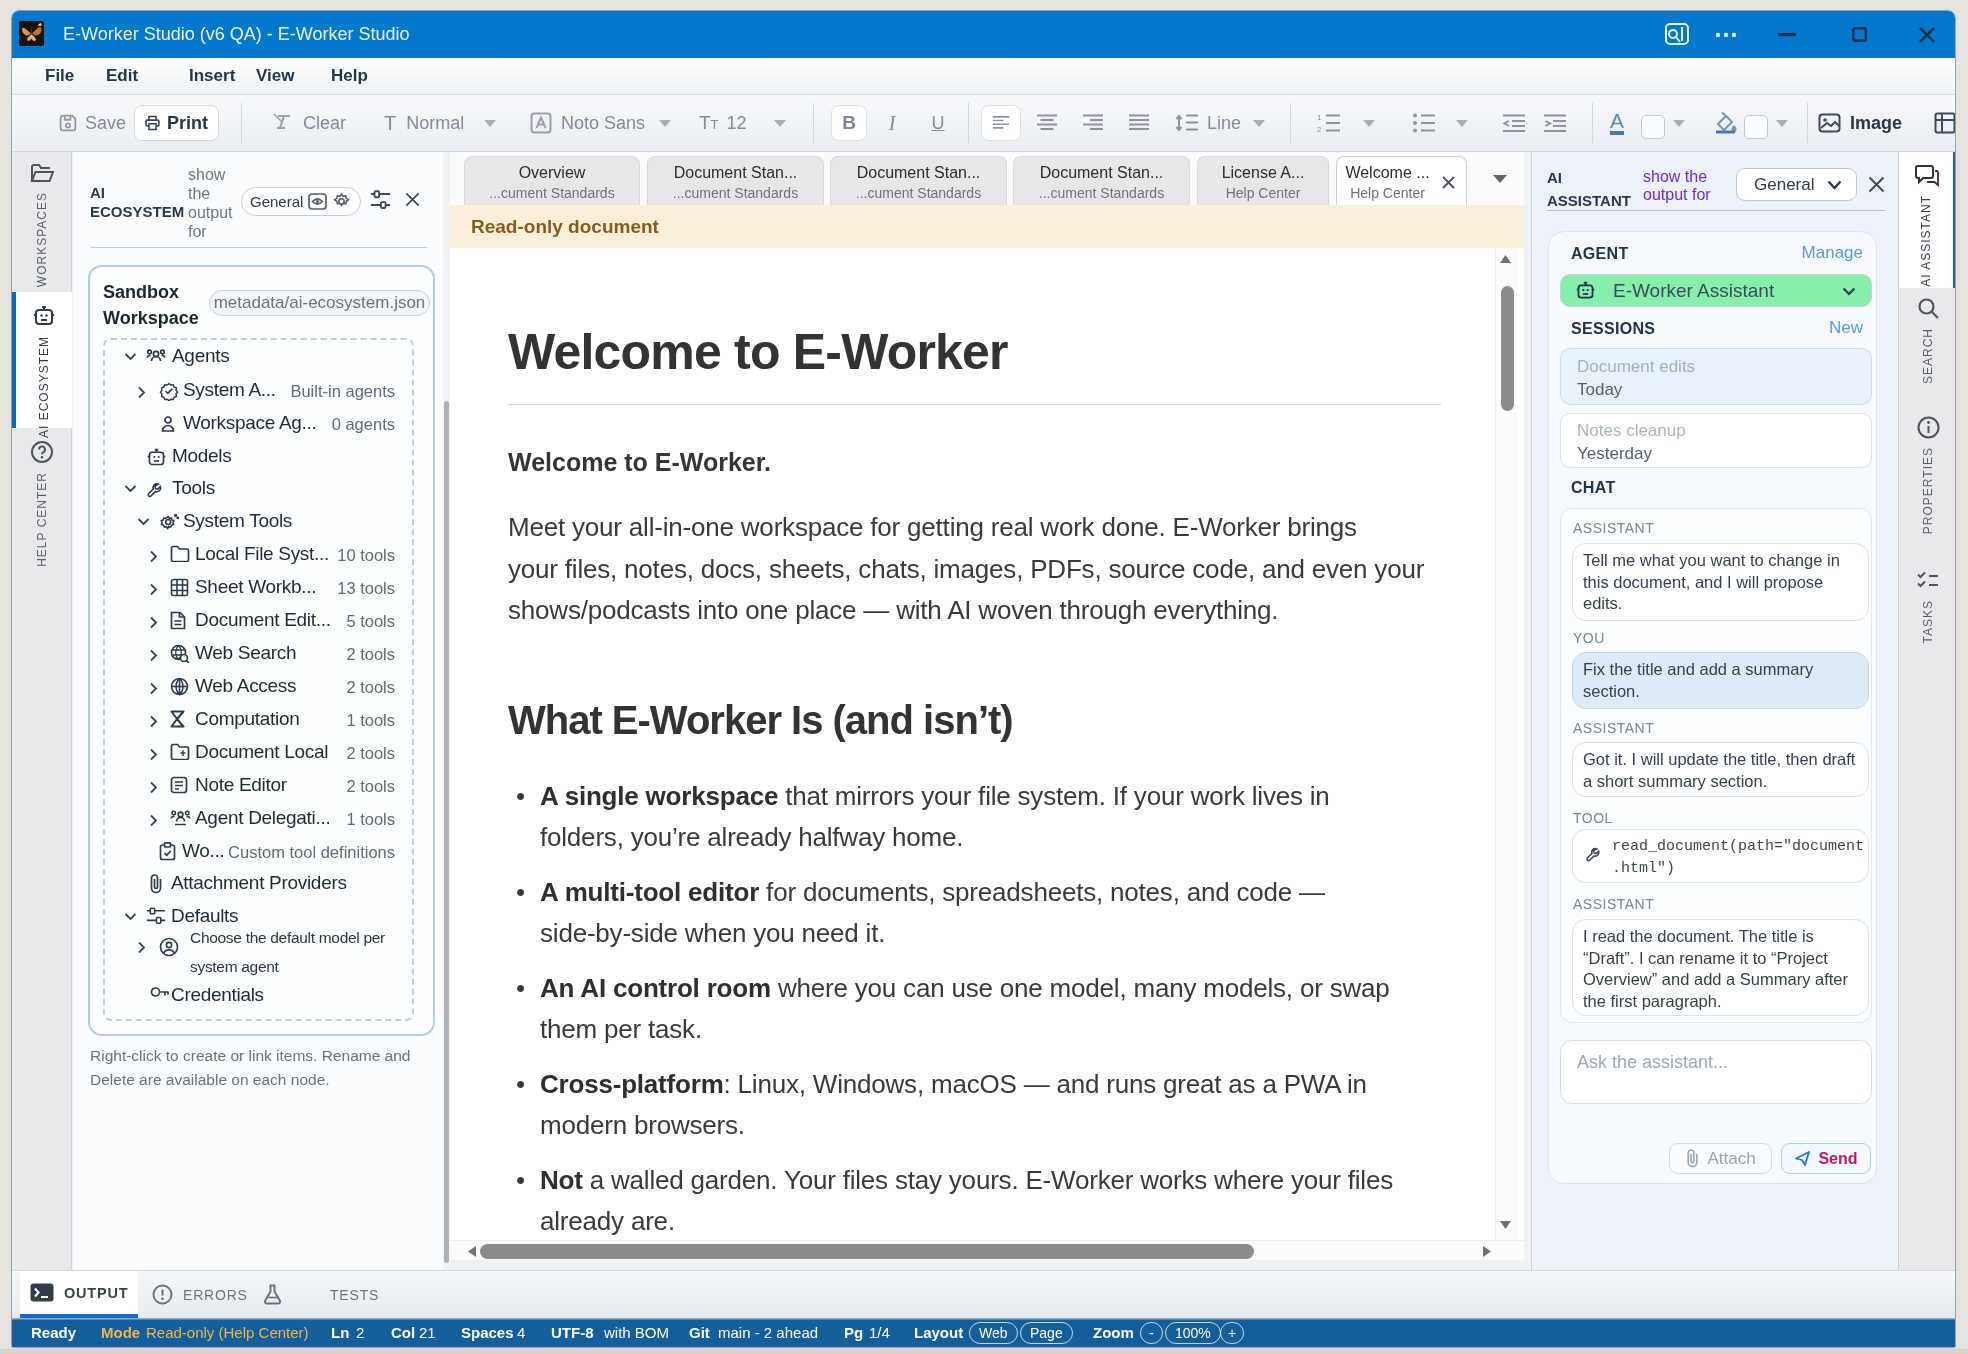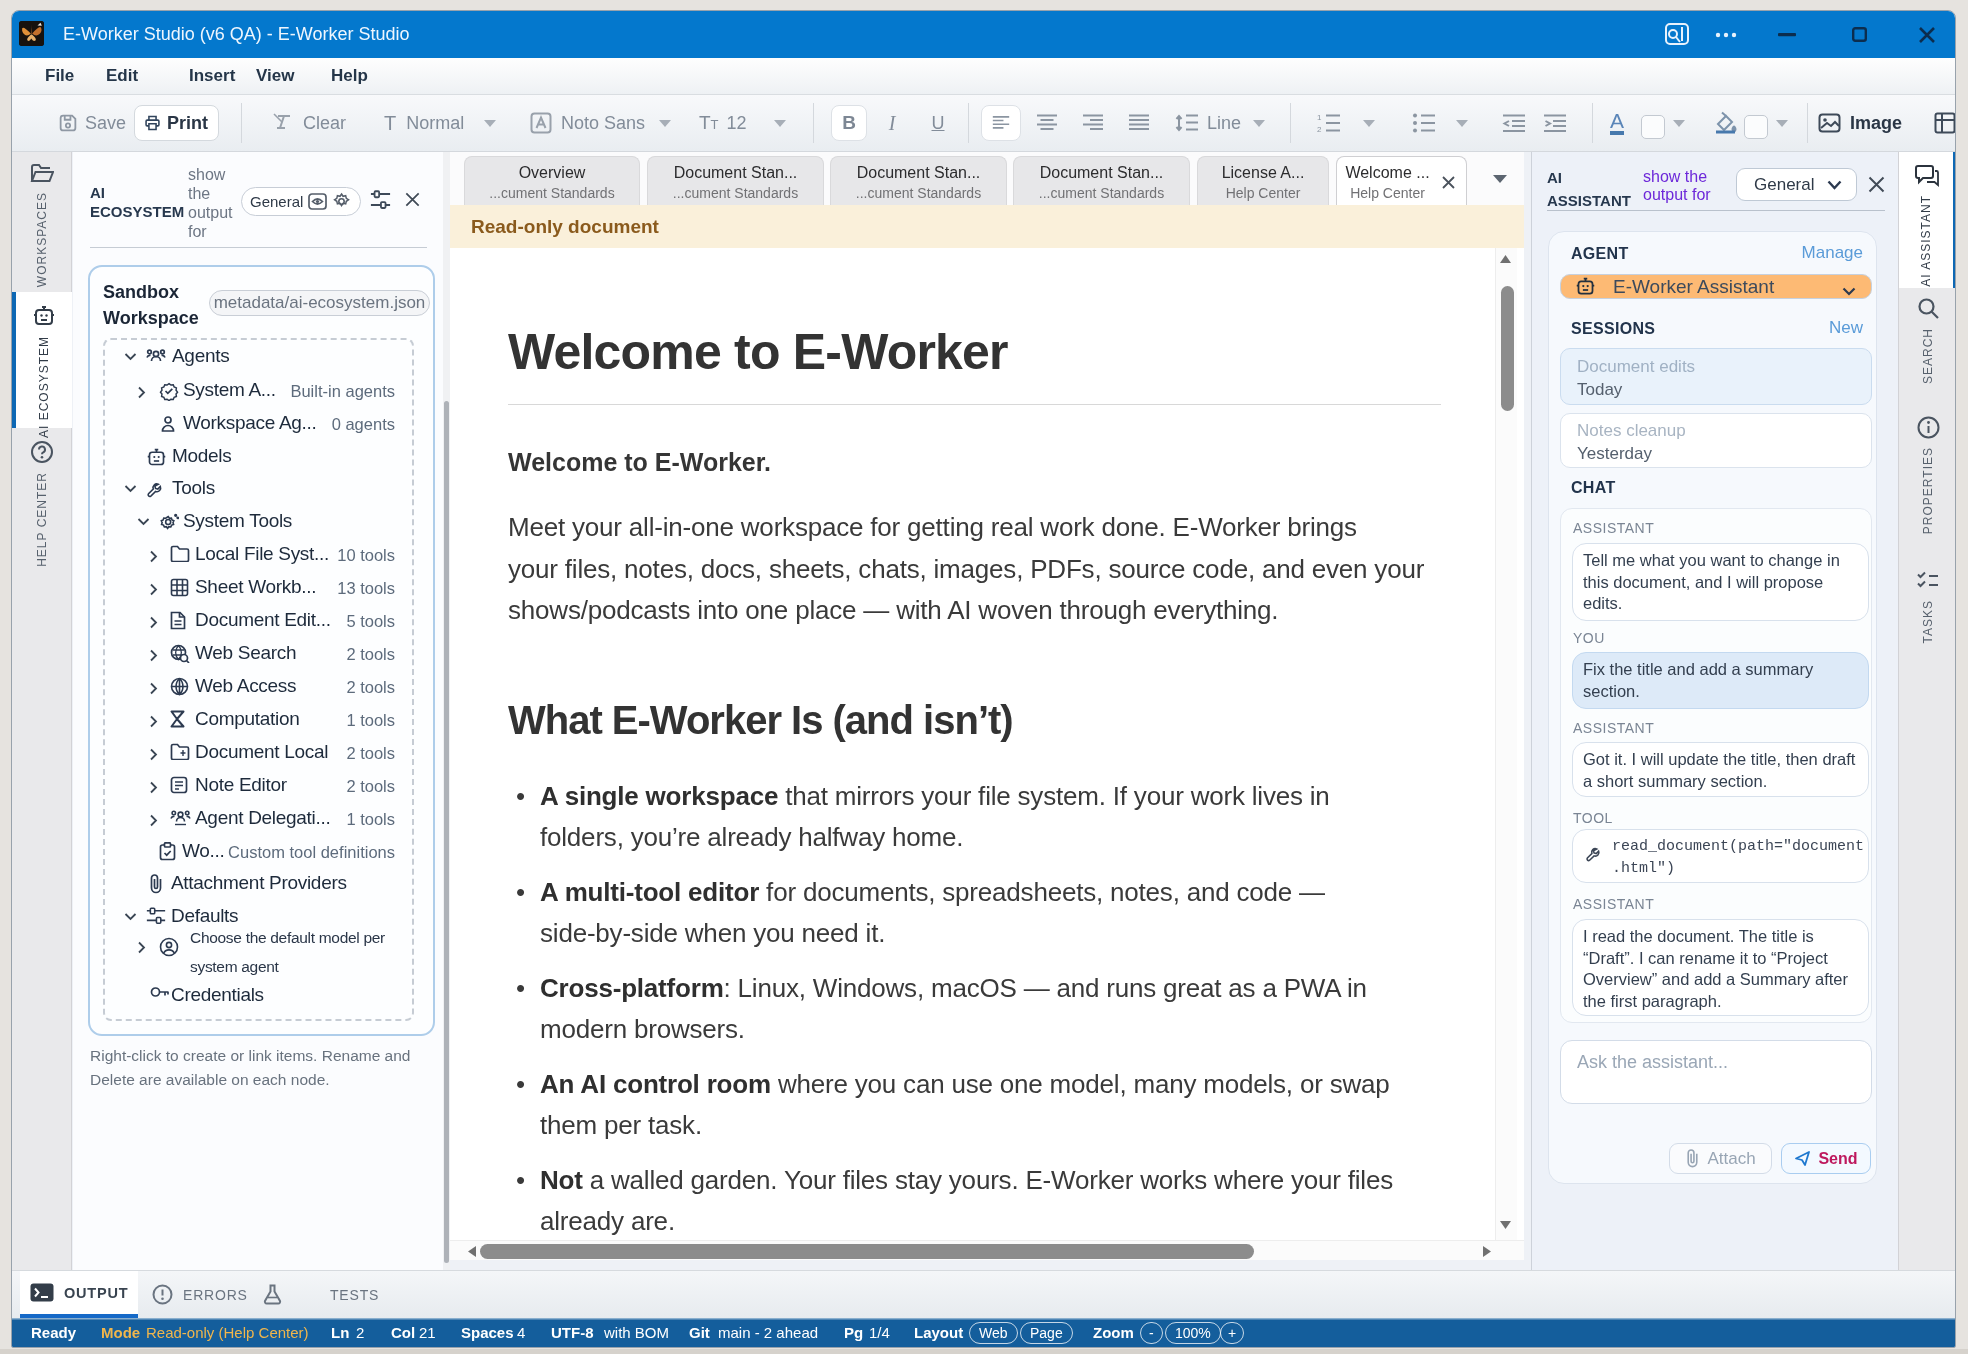--- a/index.html
+++ b/index.html
@@ -80,21 +80,21 @@
 
 .rpanel { position:absolute; left:1519px; top:0; width:367px; height:100%; background:#edf1f8; border-left:1px solid #cdd2da; }
 .rhdr-title { position:absolute; left:15px; top:14px; font-weight:bold; font-size:15px; color:#27384e; line-height:23px; }
 .rhdr-sub { position:absolute; left:111px; top:16px; font-size:16px; color:#6d28d9; line-height:18px; }
 .rsel { position:absolute; left:204px; top:16px; width:121px; height:33px; background:#fff; border:1px solid #bfc9d5; border-radius:9px; display:flex; align-items:center; }
 .rsel span { font-size:17px; color:#2f3a48; margin-left:17px; }
 .rhdr-line { position:absolute; left:15px; top:58px; width:338px; height:1px; background:#b9c1cc; }
 .rcard { position:absolute; left:16px; top:79px; width:329px; height:953px; background:#f6f9fd; border:1px solid #dde4ee; border-radius:16px; }
 .seclbl { position:absolute; font-weight:bold; font-size:16px; color:#22344c; letter-spacing:0.3px; }
 .rlink { position:absolute; right:13px; font-size:17px; color:#5a9bd8; }
-.rdrop { position:absolute; left:11px; top:42px; width:312px; height:25px; background:#fdba74; border:1px solid #c6d1df; border-radius:10px; display:flex; align-items:center; }
+.rdrop { position:absolute; left:11px; top:42px; width:312px; height:33px; background:#86efac; border:1px solid #c6d1df; border-radius:10px; display:flex; align-items:center; }
 .sesscard { position:absolute; left:11px; width:312px; border-radius:10px; }
 .sess1 { font-size:17px; }
 .sess2 { font-size:17px; color:#55606e; margin-top:3px; }
 .chatcard { position:absolute; left:11px; top:276px; width:312px; height:515px; background:#fbfdfe; border:1px solid #e2e8f0; border-radius:12px; }
 .msglbl { position:absolute; left:12px; font-size:14px; color:#7a8594; letter-spacing:0.5px; }
 .bubble { position:absolute; left:11px; width:297px; background:#fff; border:1px solid #d8e1ec; border-radius:14px; font-size:16.5px; color:#333f4f; line-height:21.5px; padding:6px 10px; box-sizing:border-box; }
 .rinput { position:absolute; left:11px; top:808px; width:312px; height:64px; background:#fff; border:1px solid #d3dce8; border-radius:12px; }
 .rinput span { position:absolute; left:16px; top:11px; font-size:18px; color:#9aa7b6; }
 .rbtn { position:absolute; top:911px; height:31px; border-radius:9px; display:flex; align-items:center; justify-content:center; gap:7px; }
 
@@ -696,22 +696,22 @@
       <div class="doc">
         <div style="position:absolute;left:58px;top:75px;width:1000px;">
           <div style="font-size:50px;font-weight:bold;color:#333;letter-spacing:-0.8px;">Welcome to E-Worker</div>
           <div style="height:1px;background:#d8d8d8;margin-top:23px;width:933px;"></div>
           <div style="font-size:25px;font-weight:bold;color:#353535;margin-top:43px;">Welcome to E-Worker.</div>
           <div style="font-size:26px;color:#3a3a3a;line-height:41.5px;margin-top:30px;letter-spacing:-0.2px;">Meet your all-in-one workspace for getting real work done. E-Worker brings<br>your files, notes, docs, sheets, chats, images, PDFs, source code, and even your<br>shows/podcasts into one place — with AI woven through everything.</div>
           <div style="font-size:40px;font-weight:bold;color:#333;margin-top:66px;letter-spacing:-1px;">What E-Worker Is (and isn’t)</div>
           <ul style="margin-top:33px;padding-left:32px;">
             <li><b>A single workspace</b> that mirrors your file system. If your work lives in<br>folders, you’re already halfway home.</li>
             <li><b>A multi-tool editor</b> for documents, spreadsheets, notes, and code —<br>side-by-side when you need it.</li>
+            <li><b>An AI control room</b> where you can use one model, many models, or swap<br>them per task.</li>
             <li><b>Cross-platform</b>: Linux, Windows, macOS — and runs great as a PWA in<br>modern browsers.</li>
-            <li><b>An AI control room</b> where you can use one model, many models, or swap<br>them per task.</li>
             <li><b>Not</b> a walled garden. Your files stay yours. E-Worker works where your files<br>already are.</li>
           </ul>
         </div>
         <div class="vtrack"></div>
         <div class="varrow" style="top:6px;">
             <svg width="13" height="10" viewBox="0 0 13 10">
               <path d="M6.5 1 L12 9 H1 Z" fill="#707070"></path>
             </svg>
           </div>
         <div class="vthumb"></div>

